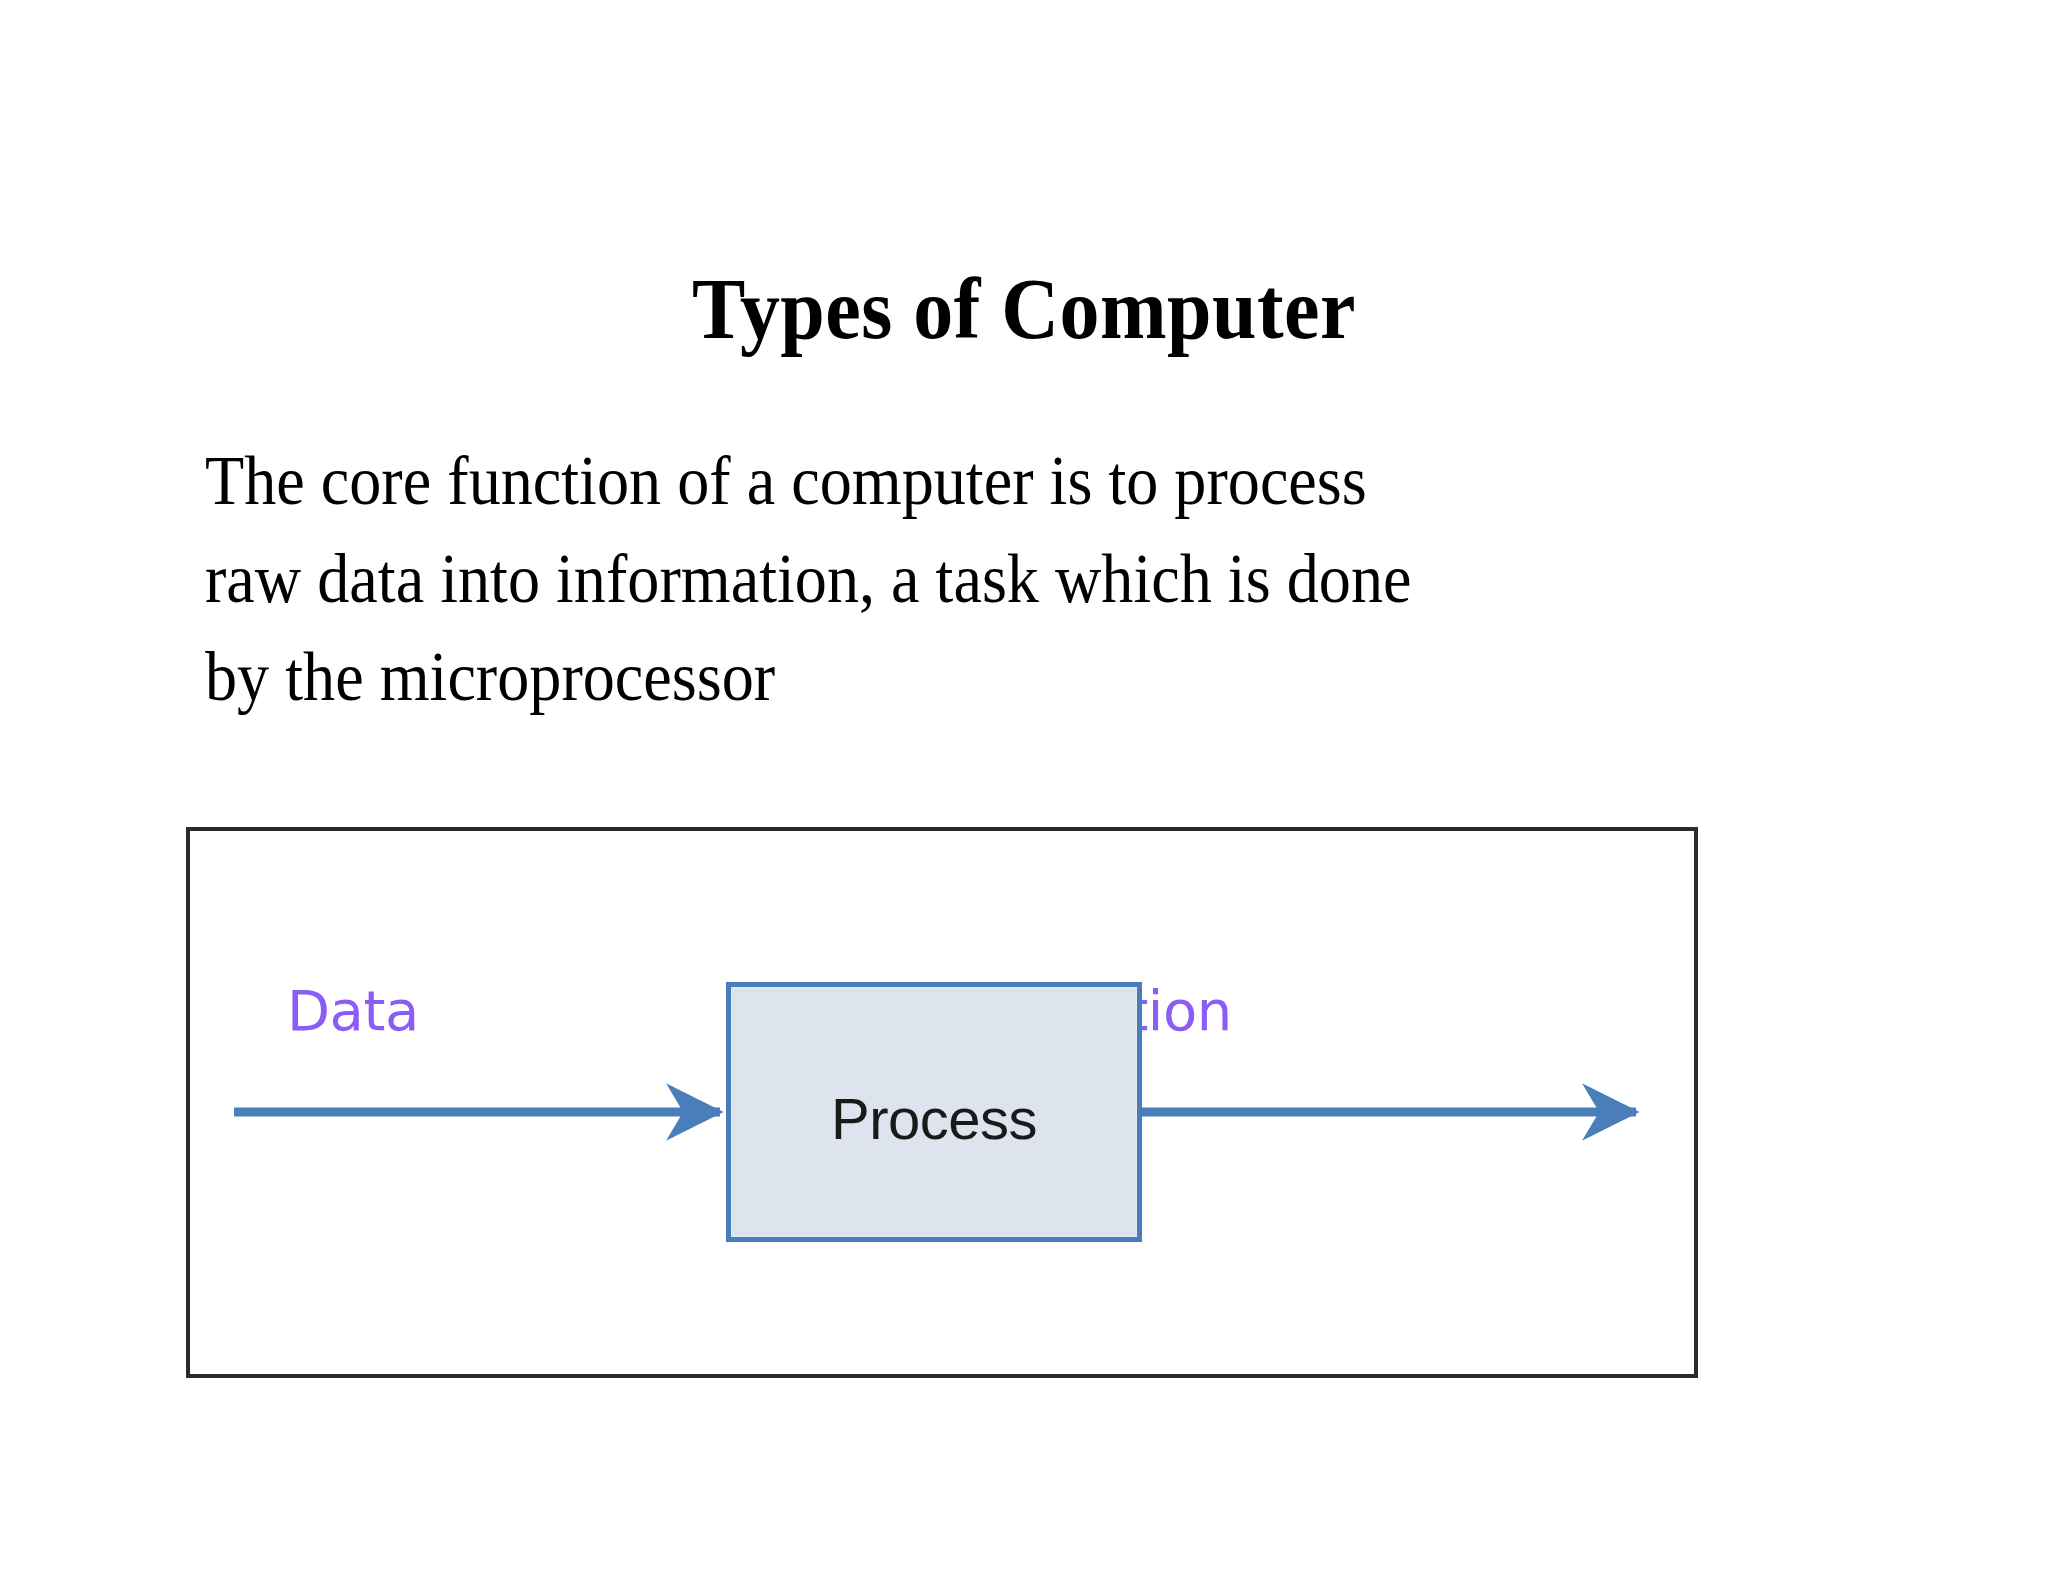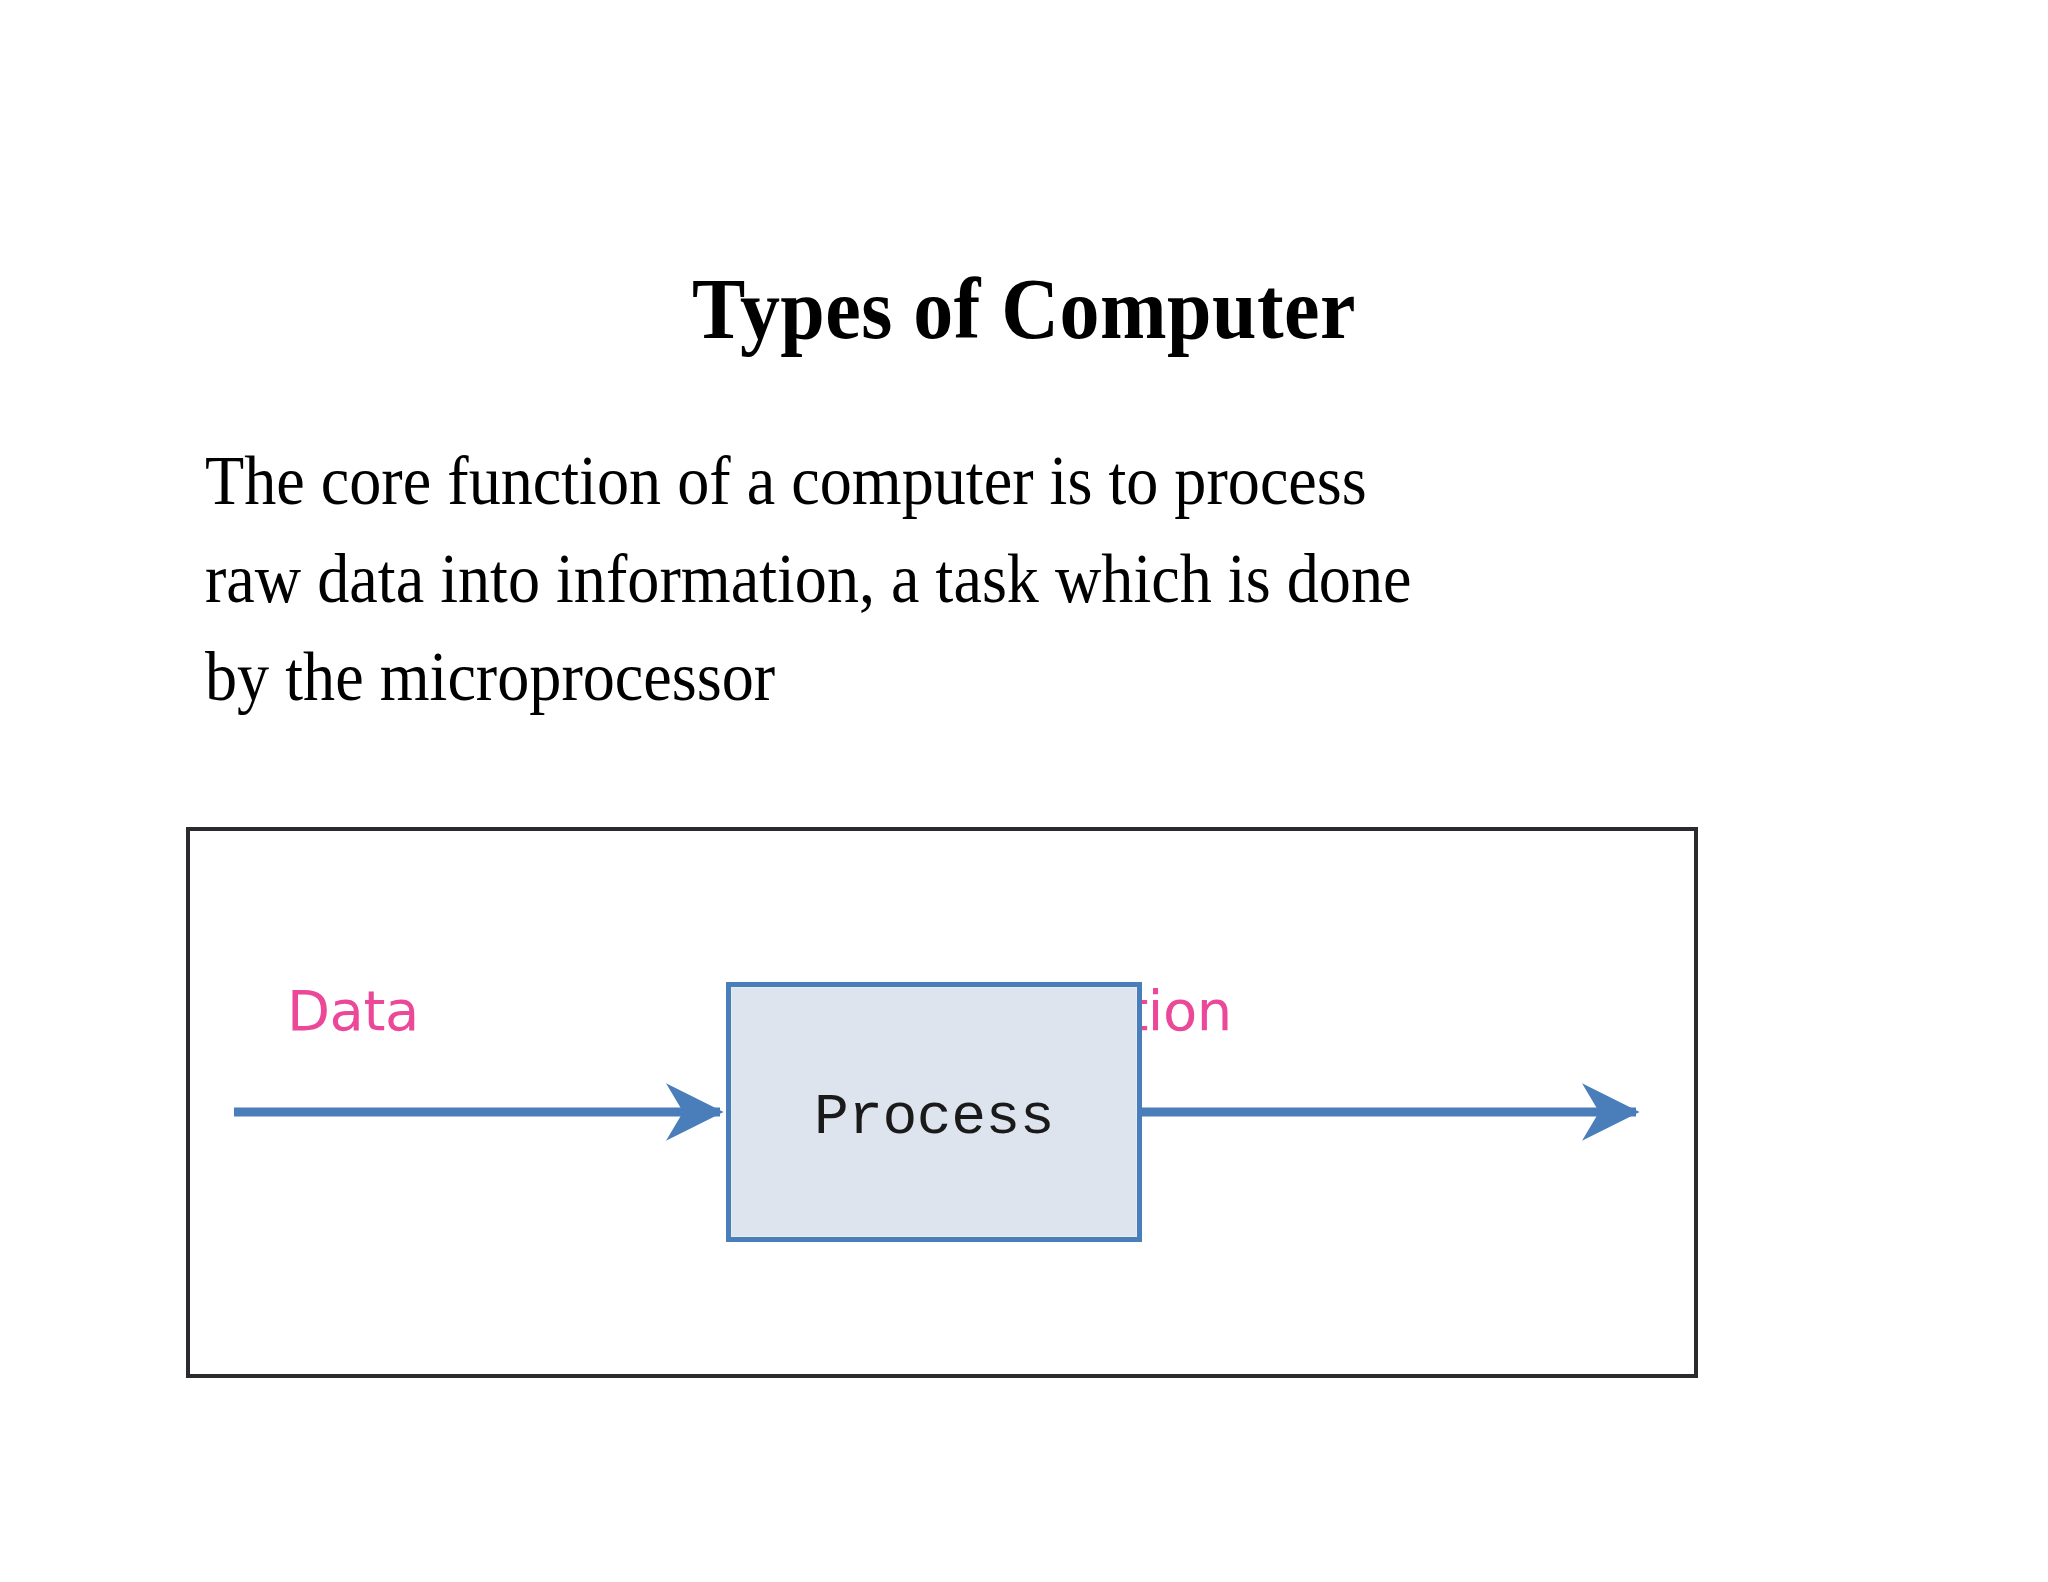--- a/index.html
+++ b/index.html
@@ -97,33 +97,33 @@
     background: #dde4ee;
     border: 5px solid #4a7ebb;
     box-shadow: inset 0 0 0 1px #e6ebf3;
   }
   .process-label {
     position: absolute;
     left: 0;
     top: 98px;
     width: 100%;
     text-align: center;
-    font-family: Liberation Mono, monospace;
+    font-family: Liberation Sans, sans-serif;
     font-size: 58px;
     font-weight: normal;
     color: #1a1a1a;
     letter-spacing: -0.5px;
   }
 
   
   .flow-label {
     position: absolute;
     font-family: "DejaVu Sans", sans-serif;
     font-weight: normal;
-    color: #ec4899;
+    color: #8b5cf6;
     white-space: nowrap;
     letter-spacing: -0.5px;
   }
   .label-data {
     left: 97px;
     top: 147px;
     font-size: 56px;
   }
   .label-information {
     left: 723px;

